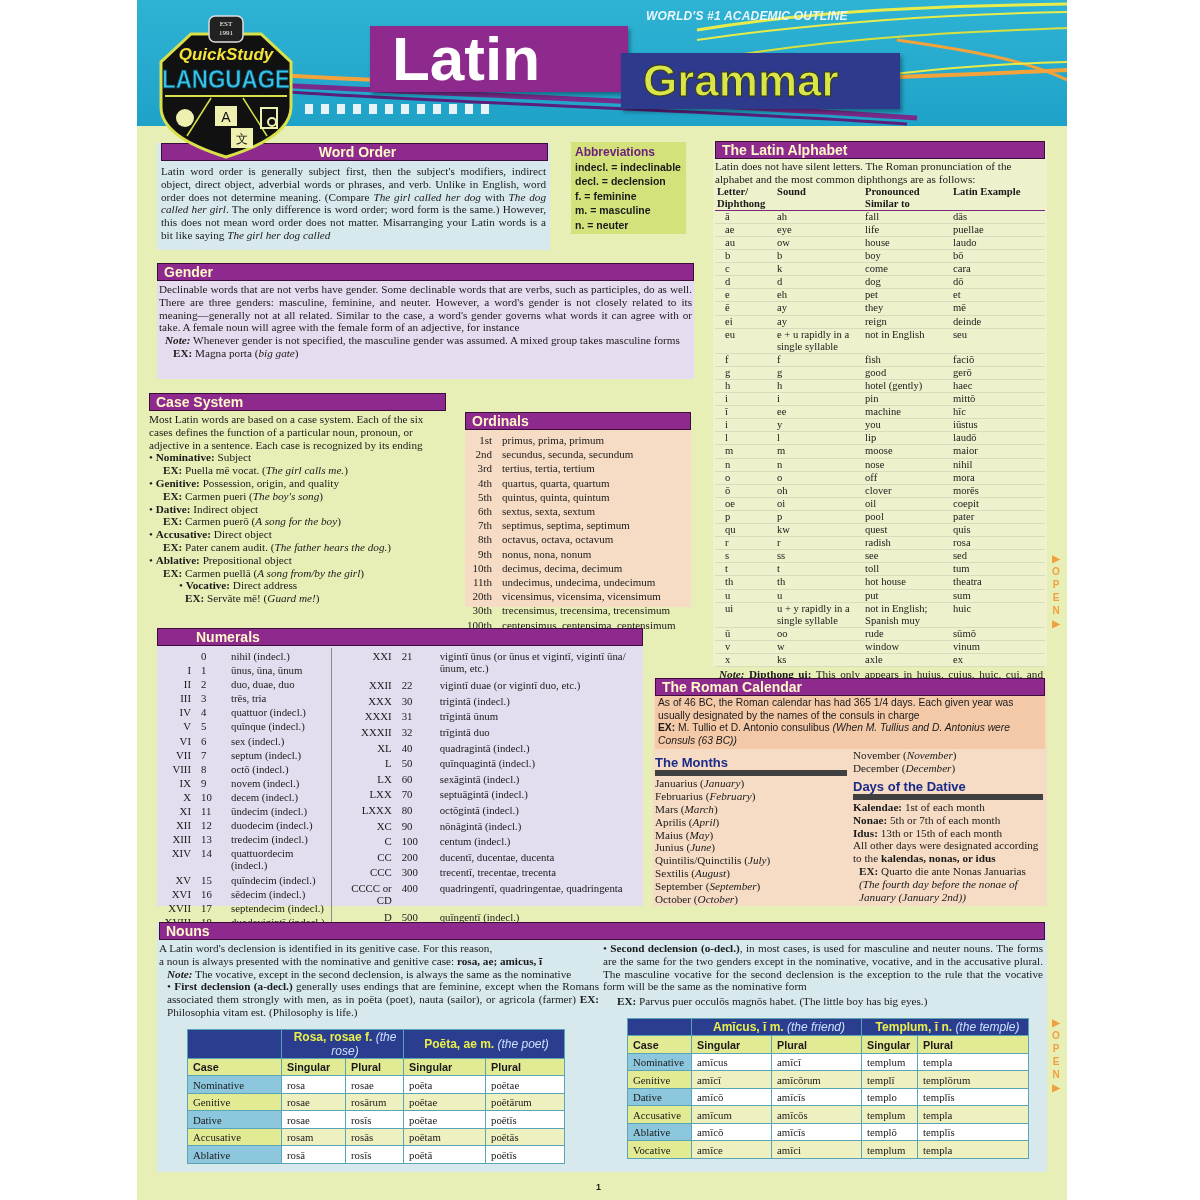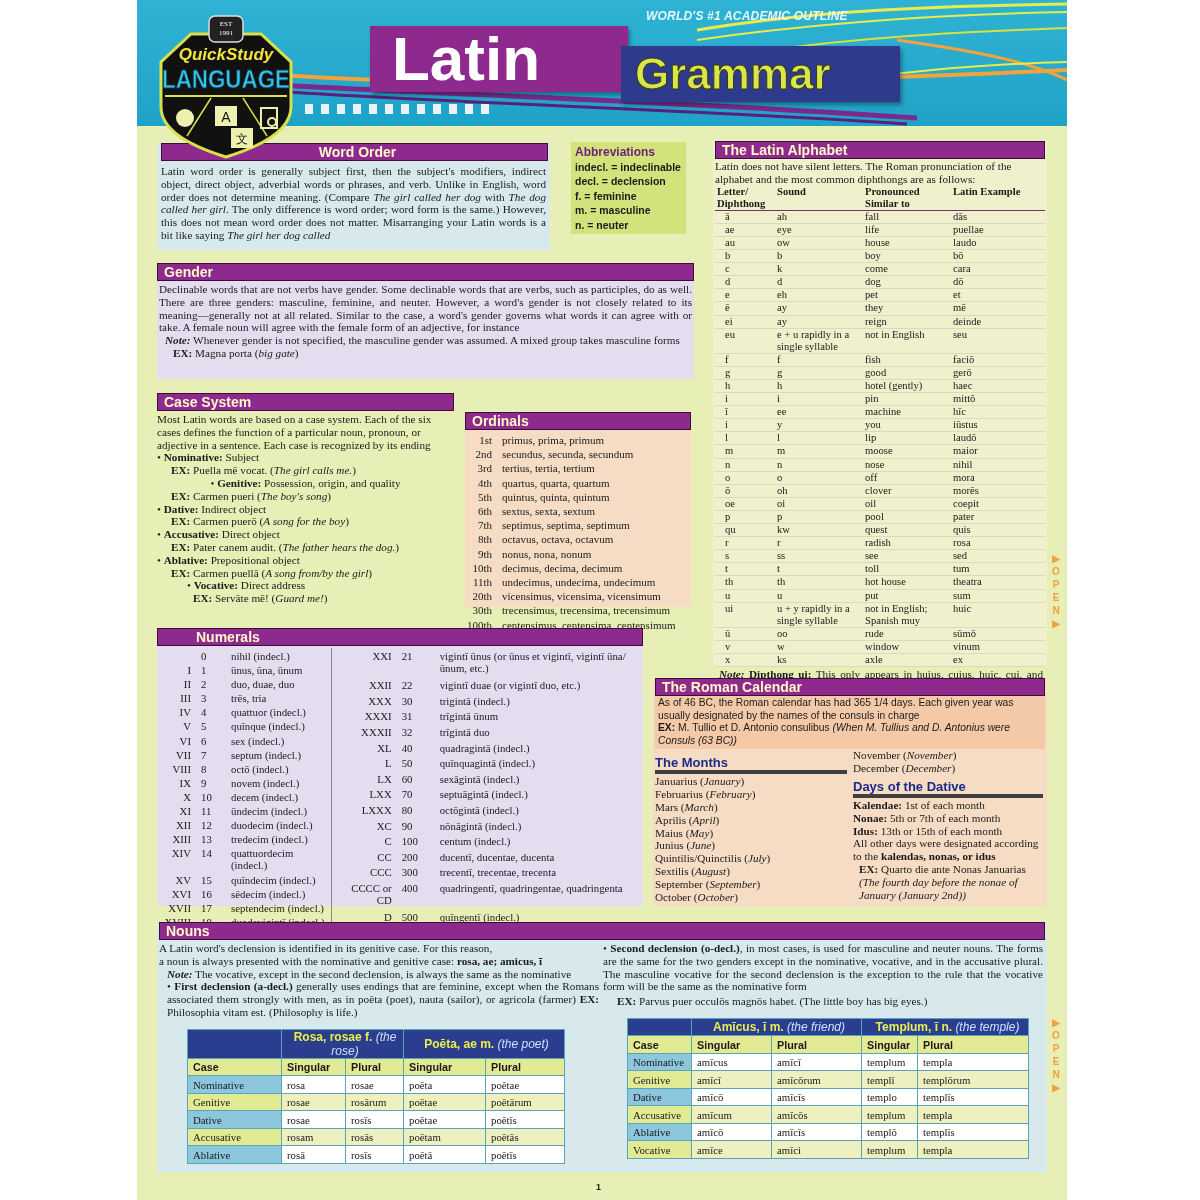--- a/index.html
+++ b/index.html
@@ -3,21 +3,21 @@
 <meta charset="utf-8">
 <style>
 *{box-sizing:border-box;margin:0;padding:0}
 html,body{width:1200px;height:1200px;background:#ffffff;overflow:hidden}
 body{font-family:"Liberation Serif",serif;color:#1a1a1a;position:relative}
 .page{position:absolute;left:137px;top:0;width:930px;height:1200px;background:#e8efb6;overflow:hidden}
 .header{position:absolute;left:0;top:0;width:930px;height:126px;background:linear-gradient(180deg,#2fb3d4 0%,#1fa2c8 100%);overflow:hidden}
 .header svg.swoosh{position:absolute;left:0;top:0}
 .tagline{position:absolute;left:509px;top:9px;font-family:"Liberation Sans",sans-serif;font-weight:bold;font-style:italic;font-size:12px;color:#e9f6fb;letter-spacing:0.2px}
 .title-latin{position:absolute;left:233px;top:26px;width:258px;height:66px;background:#8e2a8e;color:#fff;font-family:"Liberation Sans",sans-serif;font-weight:bold;font-size:62px;line-height:66px;padding-left:22px;box-shadow:2px 3px 4px rgba(0,0,0,0.35)}
-.title-grammar{position:absolute;left:484px;top:46px;width:279px;height:56px;background:#2e3a8c;color:#d8e64a;font-family:"Liberation Sans",sans-serif;font-weight:bold;font-size:44px;line-height:56px;padding-left:14px;-webkit-text-stroke:1px #3a3a10;box-shadow:2px 3px 4px rgba(0,0,0,0.35)}
+.title-grammar{position:absolute;left:484px;top:53px;width:279px;height:56px;background:#2e3a8c;color:#d8e64a;font-family:"Liberation Sans",sans-serif;font-weight:bold;font-size:44px;line-height:56px;padding-left:22px;-webkit-text-stroke:1px #3a3a10;box-shadow:2px 3px 4px rgba(0,0,0,0.35)}
 .dots{position:absolute;left:168px;top:104px;display:flex;gap:8px}
 .dots span{display:block;width:8px;height:10px;background:#e8f1f6}
 .logo{position:absolute;left:14px;top:12px;width:150px;height:148px;z-index:5}
 .sec{position:absolute}
 .bar{background:#8e2a8e;border:1px solid #3a0d3a;color:#fff8c8;font-family:"Liberation Sans",sans-serif;font-weight:bold;font-size:14px;line-height:16px;height:18px;padding-left:6px}
 .bar.center{text-align:center}
 .txt{font-size:11.2px;line-height:12.8px;text-align:justify}
 .txt i{font-style:italic}
 b{font-weight:bold}
 .abbr{background:#d3e27a;padding:3px 4px;font-family:"Liberation Sans",sans-serif;font-weight:bold;font-size:10.5px;line-height:14.5px}
@@ -30,21 +30,21 @@
 .decl{border-collapse:collapse;font-size:10.8px}
 .decl td{border:1px solid #5aa5b5;padding:0 0 0 5px;height:17.5px}
 .decl .top{background:#2a3d8f;color:#e8ef4a;font-family:"Liberation Sans",sans-serif;font-weight:bold;font-size:12px;text-align:center}
 .decl .top i{color:#cfe0ff;font-weight:normal}
 .decl .sub{background:#e3ea94;font-family:"Liberation Sans",sans-serif;font-weight:bold}
 .decl .case{background:#8cc7de}
 .decl .alt .case{background:#e3ea94}
 .decl .cell{background:#ffffff}
 .decl .alt .cell{background:#eef0c0}
 .open-tab{position:absolute;width:14px;font-family:"Liberation Sans",sans-serif;font-weight:bold;font-size:10px;color:#f0a040;text-align:center;line-height:13px}
-.subhead{font-family:"Liberation Sans",sans-serif;font-weight:bold;color:#1a2a8a;font-size:13px;border-bottom:4px solid #404040;line-height:15px}
+.subhead{font-family:"Liberation Sans",sans-serif;font-weight:bold;color:#1a2a8a;font-size:13px;border-bottom:6px solid #404040;line-height:15px}
 </style>
 </head>
 <body>
 
 <div class="page">
 
   <div class="header">
     <svg class="swoosh" width="930" height="126">
       <path d="M140 75 C 300 85, 500 90, 930 70" stroke="#f3a33a" stroke-width="4" fill="none"></path>
       <path d="M140 85 C 320 95, 520 100, 780 118" stroke="#7a2a8a" stroke-width="5" fill="none"></path>
@@ -109,27 +109,27 @@
     <div>n. = neuter</div>
   </div>
 
   <div class="sec" style="left:20px;top:263px;width:537px;height:116px;background:#e6dcef">
     <div class="bar">Gender</div>
     <div class="txt" style="padding:2px 2px 0 2px">Declinable words that are not verbs have gender. Some declinable words that are verbs, such as participles, do as well. There are three genders: masculine, feminine, and neuter. However, a word's gender is not closely related to its meaning—generally not at all related. Similar to the case, a word's gender governs what words it can agree with or take. A female noun will agree with the female form of an adjective, for instance</div>
     <div class="txt" style="padding-left:8px;padding-right:2px"><b><i>Note:</i></b><span> Whenever gender is not specified, the masculine gender was assumed. A mixed group takes masculine forms</span></div>
     <div class="txt" style="padding-left:16px"><b>EX:</b><span> Magna porta (</span><i>big gate</i><span>)</span></div>
   </div>
 
-  <div class="sec" style="left:20px;top:393px;width:297px;height:222px">
+  <div class="sec" style="left:12px;top:393px;width:297px;height:222px">
     <div class="bar">Case System</div>
     <div class="txt" style="padding-top:2px;text-align:left">Most Latin words are based on a case system. Each of the six cases defines the function of a particular noun, pronoun, or adjective in a sentence. Each case is recognized by its ending</div>
     <div id="case-list">
         <div class="txt" style="text-align:left"><span>• </span><b>Nominative:</b><span> Subject</span></div>
         <div class="txt" style="text-align:left;padding-left:14px"><b>EX: </b><span>Puella mē vocat. (</span><i>The girl calls me.</i><span>)</span></div>
-        <div class="txt" style="text-align:center"><span>• </span><b>Genitive:</b><span> Possession, origin, and quality</span></div>
+        <div class="txt" style="text-align:left"><span>• </span><b>Genitive:</b><span> Possession, origin, and quality</span></div>
         <div class="txt" style="text-align:left;padding-left:14px"><b>EX: </b><span>Carmen pueri (</span><i>The boy's song</i><span>)</span></div>
         <div class="txt" style="text-align:left"><span>• </span><b>Dative:</b><span> Indirect object</span></div>
         <div class="txt" style="text-align:left;padding-left:14px"><b>EX: </b><span>Carmen puerō (</span><i>A song for the boy</i><span>)</span></div>
         <div class="txt" style="text-align:left"><span>• </span><b>Accusative:</b><span> Direct object</span></div>
         <div class="txt" style="text-align:left;padding-left:14px"><b>EX: </b><span>Pater canem audit. (</span><i>The father hears the dog.</i><span>)</span></div>
         <div class="txt" style="text-align:left"><span>• </span><b>Ablative:</b><span> Prepositional object</span></div>
         <div class="txt" style="text-align:left;padding-left:14px"><b>EX: </b><span>Carmen puellā (</span><i>A song from/by the girl</i><span>)</span></div>
         <div class="txt" style="text-align:left;padding-left:30px"><span>• </span><b>Vocative:</b><span> Direct address</span></div>
         <div class="txt" style="text-align:left;padding-left:36px"><b>EX: </b><span>Servāte mē! (</span><i>Guard me!</i><span>)</span></div>
       </div>

